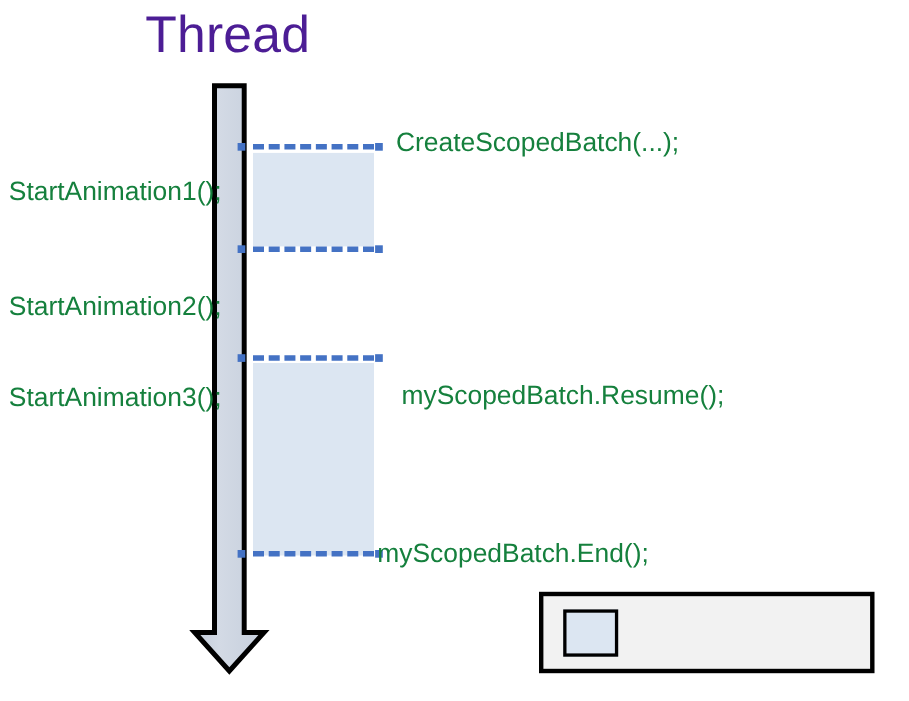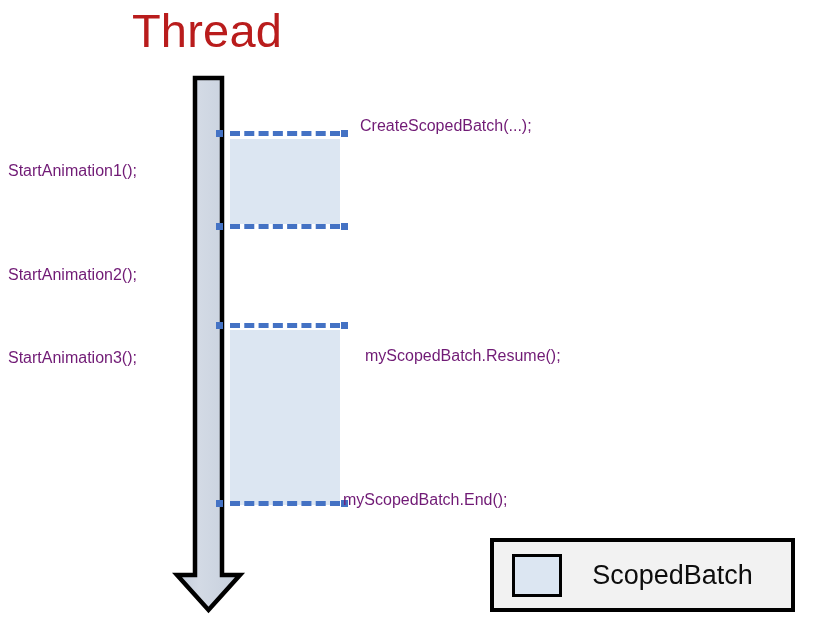--- a/index.html
+++ b/index.html
@@ -20,21 +20,21 @@
 
   
   .title {
     position: absolute;
     left: 0;
     top: 6px;
     width: 414px;
     text-align: center;
     font-size: 47px;
     line-height: 1.05;
-    color: #b91c1c;
+    color: #4c1d95;
     letter-spacing: 0.2px;
     white-space: nowrap;
   }
 
   
   .thread-arrow {
     position: absolute;
     left: 172px;
     top: 72px;
     width: 80px;
@@ -72,22 +72,22 @@
   .cap-left  { left: 216px; }
   .cap-right { left: 341px; }
   .cap-create  { top: 130px; }
   .cap-suspend { top: 223px; }
   .cap-resume  { top: 322px; }
   .cap-end     { top: 500px; }
 
   
   .code-label {
     position: absolute;
-    font-size: 16px;
-    color: #701a75;
+    font-size: 24px;
+    color: #15803d;
     white-space: nowrap;
     line-height: 1.2;
   }
   .left-label  { left: 8px; }
   .right-label { }
 
   #label-anim1 { top: 161px; }
   #label-anim2 { top: 265px; }
   #label-anim3 { top: 348px; }
   #label-anim4 { top: 410px; }
@@ -166,16 +166,15 @@
   <div class="code-label left-label" id="label-anim1">StartAnimation1();</div>
   <div class="code-label left-label" id="label-anim2">StartAnimation2();</div>
   <div class="code-label left-label" id="label-anim3">StartAnimation3();</div>
 
   <div class="code-label right-label" id="label-create">CreateScopedBatch(...);</div>
   <div class="code-label right-label" id="label-resume">myScopedBatch.Resume();</div>
   <div class="code-label right-label" id="label-end">myScopedBatch.End();</div>
 
   <div class="legend">
     <div class="legend-swatch"></div>
-    <div class="legend-text">ScopedBatch</div>
   </div>
 
 </div>
 
 </body></html>

